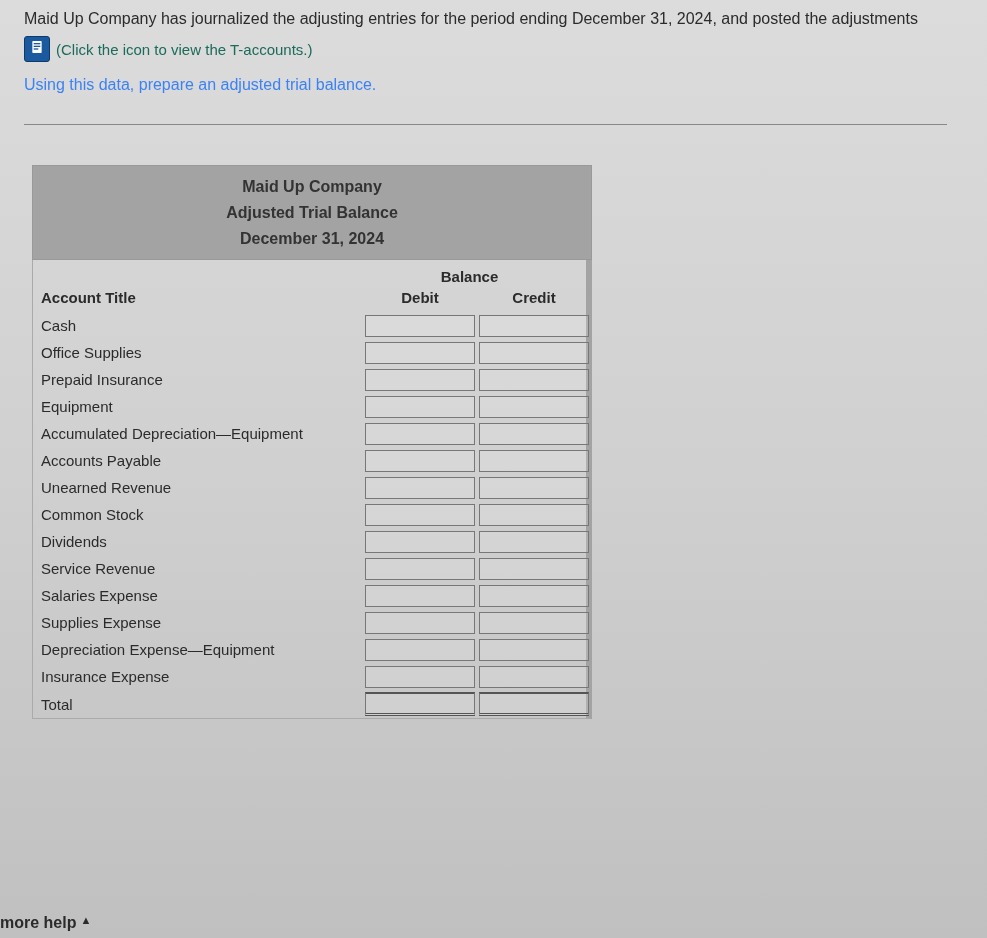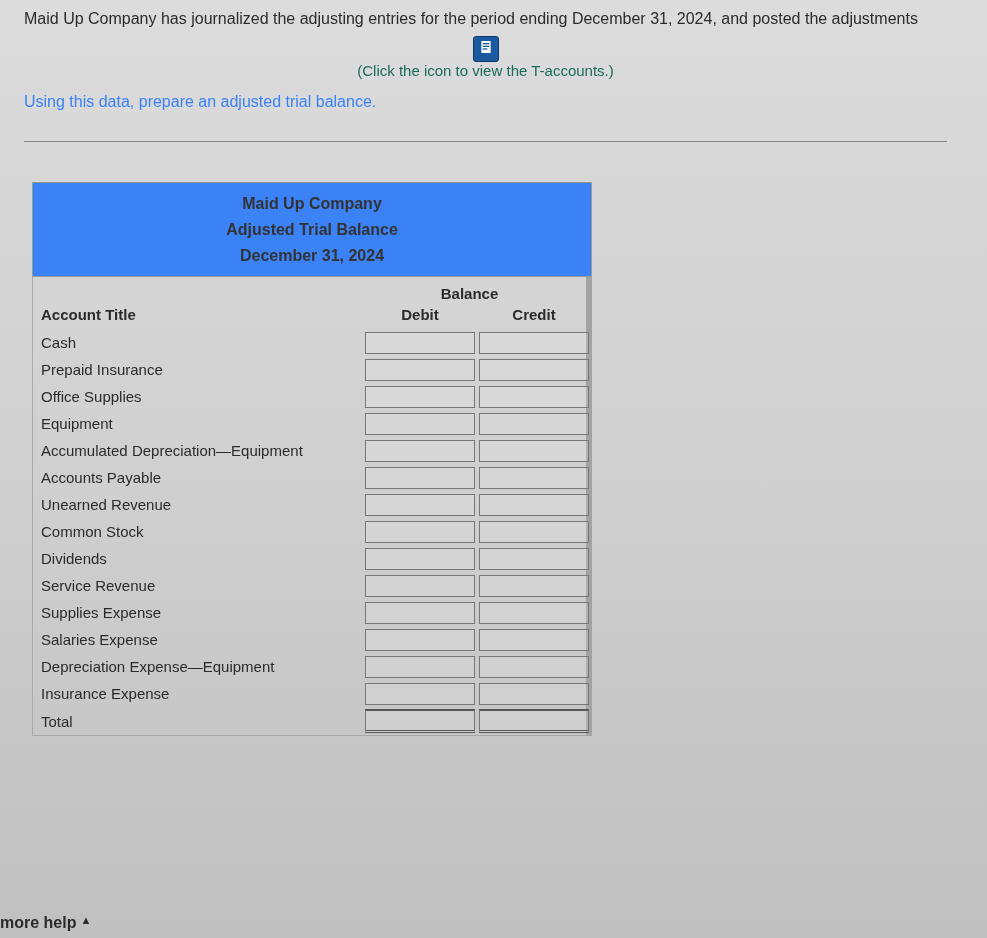--- a/index.html
+++ b/index.html
@@ -17,22 +17,22 @@
     }
     .intro-line {
       font-size: 16px;
       color: #2b2b2b;
       margin-bottom: 6px;
       line-height: 1.4;
     }
     .link-row {
       display: flex;
       align-items: center;
+      gap: 6px;
       margin-bottom: 14px;
-      flex-direction: column;
     }
     .icon-btn {
       width: 26px;
       height: 26px;
       background: #1c5aa0;
       border: 1px solid #0d3a6b;
       border-radius: 3px;
       display: flex;
       align-items: center;
       justify-content: center;
@@ -51,21 +51,21 @@
     .hr {
       border: none;
       border-top: 1px solid #888;
       margin-bottom: 40px;
     }
     .trial-balance {
       width: 560px;
       margin-left: 8px;
     }
     .tb-header {
-      background: #3b82f6;
+      background: #a3a3a3;
       border: 1px solid #999;
       text-align: center;
       padding: 8px 0;
     }
     .tb-header div {
       font-size: 16px;
       font-weight: bold;
       color: #333;
       line-height: 1.6;
     }
@@ -175,30 +175,30 @@
         <div class="col-debit">Debit</div>
         <div class="col-credit">Credit</div>
       </div>
       <div id="rows">
           <div class="tb-row">
             <div class="acct-title">Cash</div>
             <input class="cell-input" style="">
             <input class="cell-input" style="">
           </div>
           <div class="tb-row">
+            <div class="acct-title">Office Supplies</div>
+            <input class="cell-input" style="">
+            <input class="cell-input" style="">
+          </div>
+          <div class="tb-row">
             <div class="acct-title">Prepaid Insurance</div>
             <input class="cell-input" style="">
             <input class="cell-input" style="">
           </div>
           <div class="tb-row">
-            <div class="acct-title">Office Supplies</div>
-            <input class="cell-input" style="">
-            <input class="cell-input" style="">
-          </div>
-          <div class="tb-row">
             <div class="acct-title">Equipment</div>
             <input class="cell-input" style="">
             <input class="cell-input" style="">
           </div>
           <div class="tb-row">
             <div class="acct-title">Accumulated Depreciation—Equipment</div>
             <input class="cell-input" style="">
             <input class="cell-input" style="">
           </div>
           <div class="tb-row">
@@ -220,26 +220,26 @@
             <div class="acct-title">Dividends</div>
             <input class="cell-input" style="">
             <input class="cell-input" style="">
           </div>
           <div class="tb-row">
             <div class="acct-title">Service Revenue</div>
             <input class="cell-input" style="">
             <input class="cell-input" style="">
           </div>
           <div class="tb-row">
+            <div class="acct-title">Salaries Expense</div>
+            <input class="cell-input" style="">
+            <input class="cell-input" style="">
+          </div>
+          <div class="tb-row">
             <div class="acct-title">Supplies Expense</div>
-            <input class="cell-input" style="">
-            <input class="cell-input" style="">
-          </div>
-          <div class="tb-row">
-            <div class="acct-title">Salaries Expense</div>
             <input class="cell-input" style="">
             <input class="cell-input" style="">
           </div>
           <div class="tb-row">
             <div class="acct-title">Depreciation Expense—Equipment</div>
             <input class="cell-input" style="">
             <input class="cell-input" style="">
           </div>
           <div class="tb-row">
             <div class="acct-title">Insurance Expense</div>

